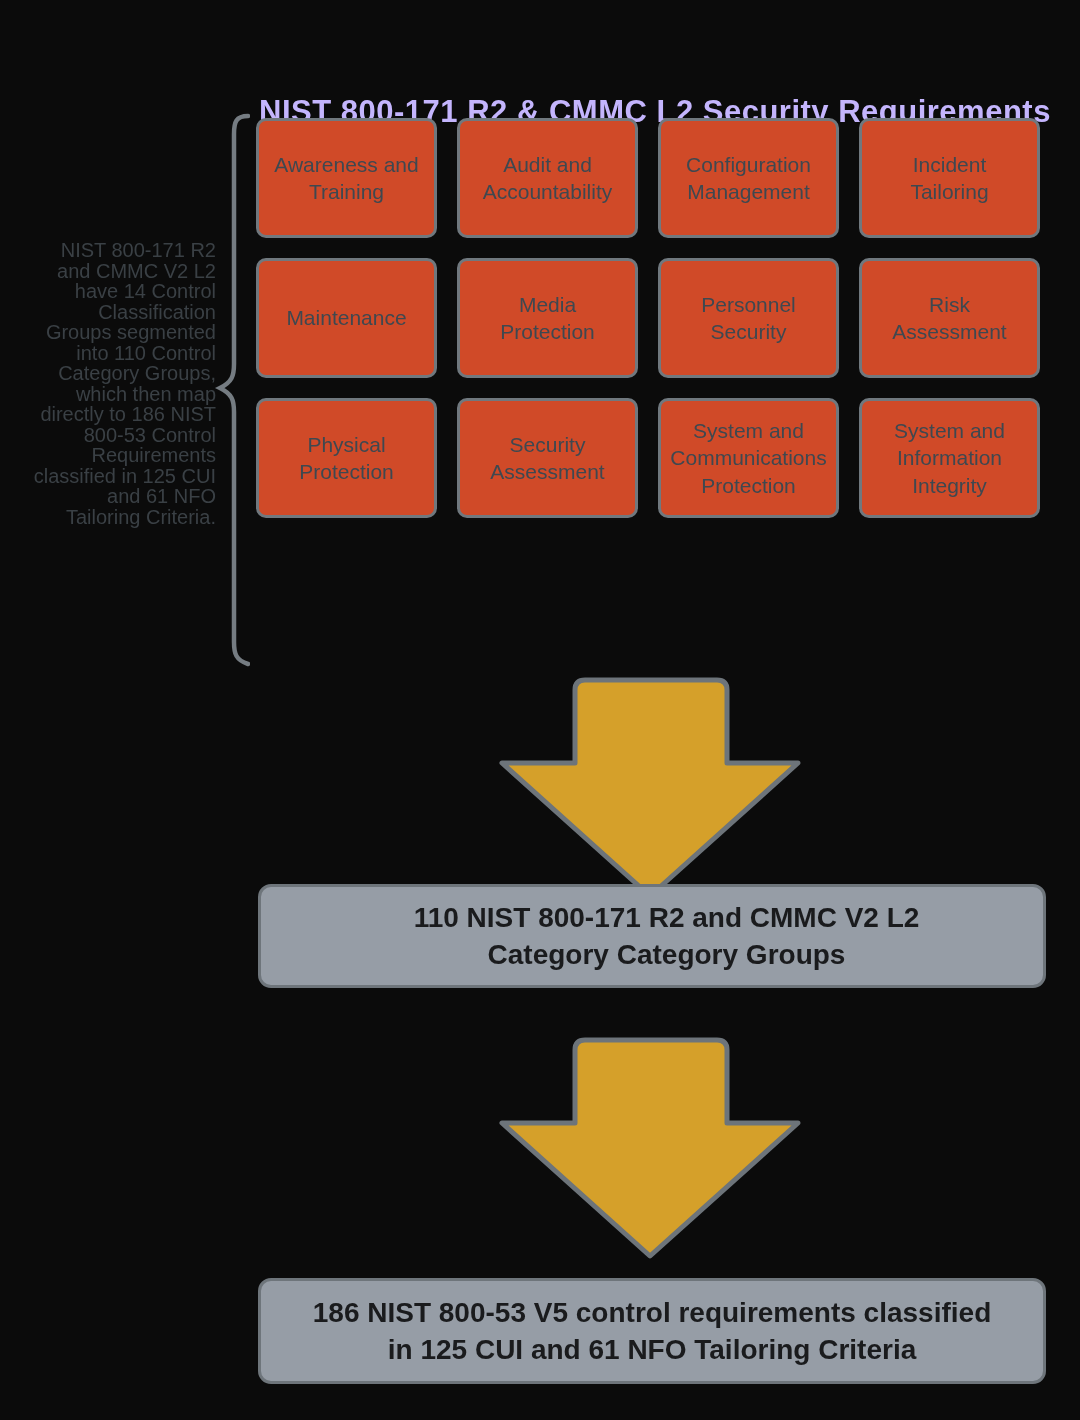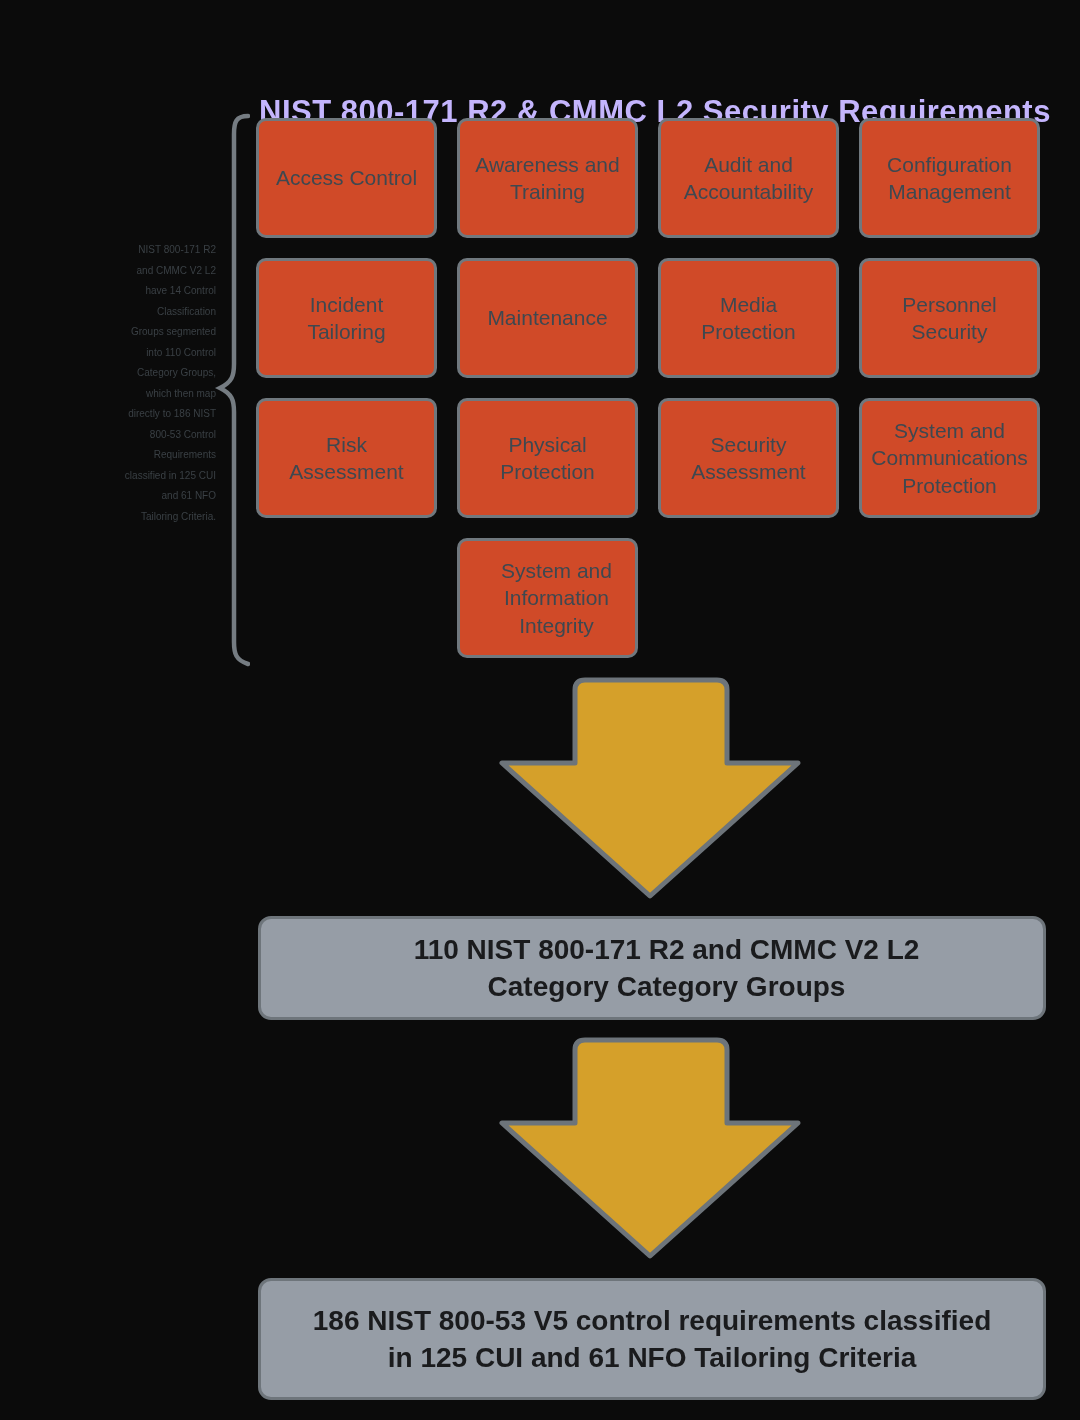--- a/index.html
+++ b/index.html
@@ -10,21 +10,21 @@
     overflow:hidden;
     font-family:"Liberation Sans", sans-serif;
   }
   .title{
     position:absolute;left:230px;top:50px;width:850px;
     text-align:center;font-size:31px;font-weight:bold;
     color:#c4b5fd;white-space:nowrap;letter-spacing:0.5px;margin-top:44px;
   }
   .sidebar-note{
     position:absolute;left:28px;top:240px;width:188px;
-    text-align:right;font-size:10px;line-height:20.5px;
+    text-align:right;font-size:20px;line-height:20.5px;
     color:#3a4045;white-space:pre-line;
   }
   .brace-svg{position:absolute;left:210px;top:112px;}
   .grid{
     position:absolute;left:256px;top:118px;
     display:grid;
     grid-template-columns:repeat(4,181px);
     grid-auto-rows:120px;
     column-gap:20px;row-gap:20px;
   }
@@ -48,22 +48,22 @@
     position:absolute;left:258px;width:788px;
     background:#969da6;
     border:3px solid #6e757b;
     border-radius:13px;
     box-sizing:border-box;
     display:flex;flex-direction:column;align-items:center;justify-content:center;
     color:#1a1b1d;font-weight:bold;
     font-size:28px;line-height:37px;text-align:center;
   }
   .band div{white-space:nowrap;}
-  .band-1{top:916px;height:104px;padding-left:29px;}
-  .band-2{top:1278px;height:122px;}
+  .band-1{top:884px;height:104px;padding-left:29px;}
+  .band-2{top:1278px;height:106px;}
 </style>
 </head>
 <body>
 
 <div class="canvas">
 
   <div class="title">NIST 800-171 R2 &amp; CMMC L2 Security Requirements</div>
 
   <div class="sidebar-note">NIST 800-171 R2
 and CMMC V2 L2
@@ -78,23 +78,20 @@
 Requirements
 classified in 125 CUI
 and 61 NFO
 Tailoring Criteria.</div>
 
   <svg class="brace-svg" width="40" height="556" viewBox="0 0 40 556">
     <path d="M38 4 C26 4 24 10 24 22 L24 252 C24 264 22 270 10 276 C22 282 24 288 24 300 L24 530 C24 542 26 548 38 552" fill="none" stroke="#757c82" stroke-width="4.5" stroke-linecap="round"></path>
   </svg>
 
   <div class="grid">
-    <div class="cat-box">
-        <span>Access Control</span>
-      </div>
     <div class="cat-box">
         <span>Awareness and Training</span>
       </div>
     <div class="cat-box">
         <span>Audit and Accountability</span>
       </div>
     <div class="cat-box">
         <span>Configuration Management</span>
       </div>
     <div class="cat-box">

